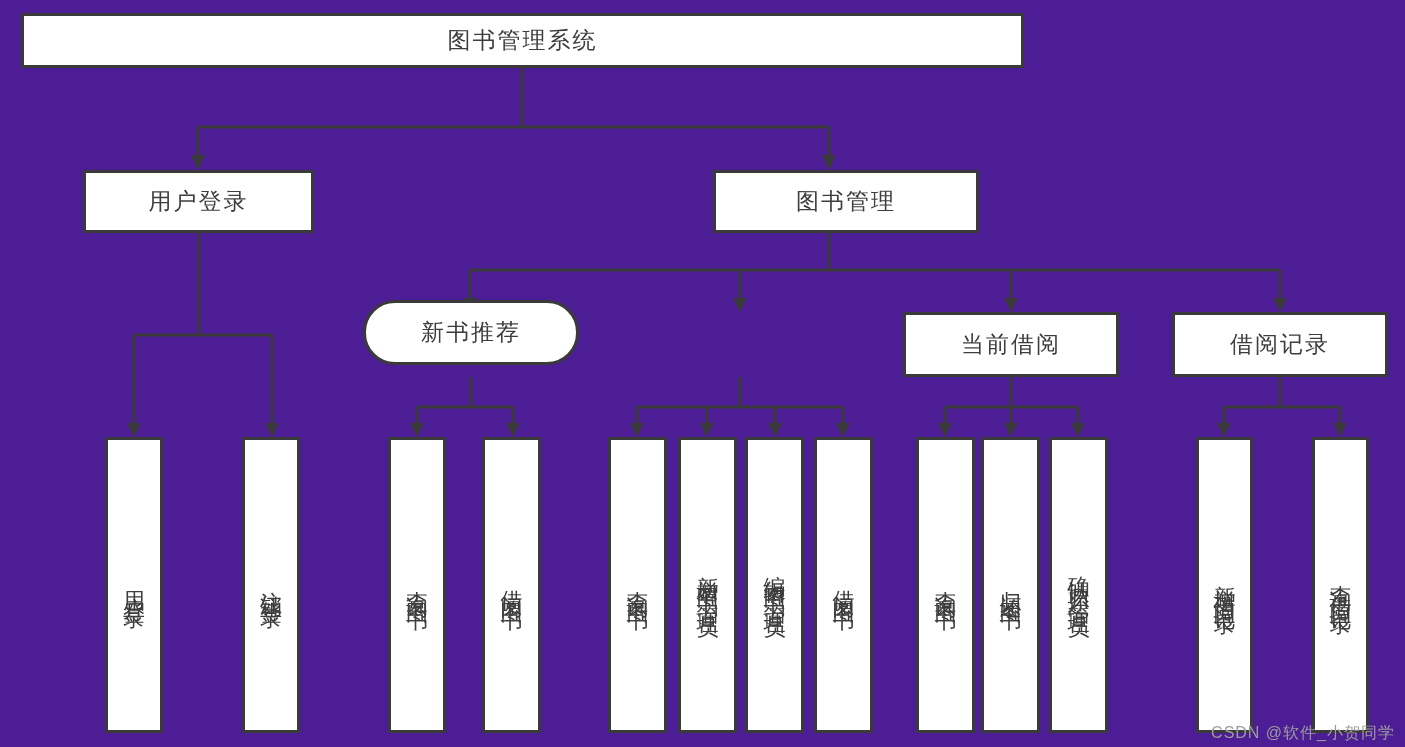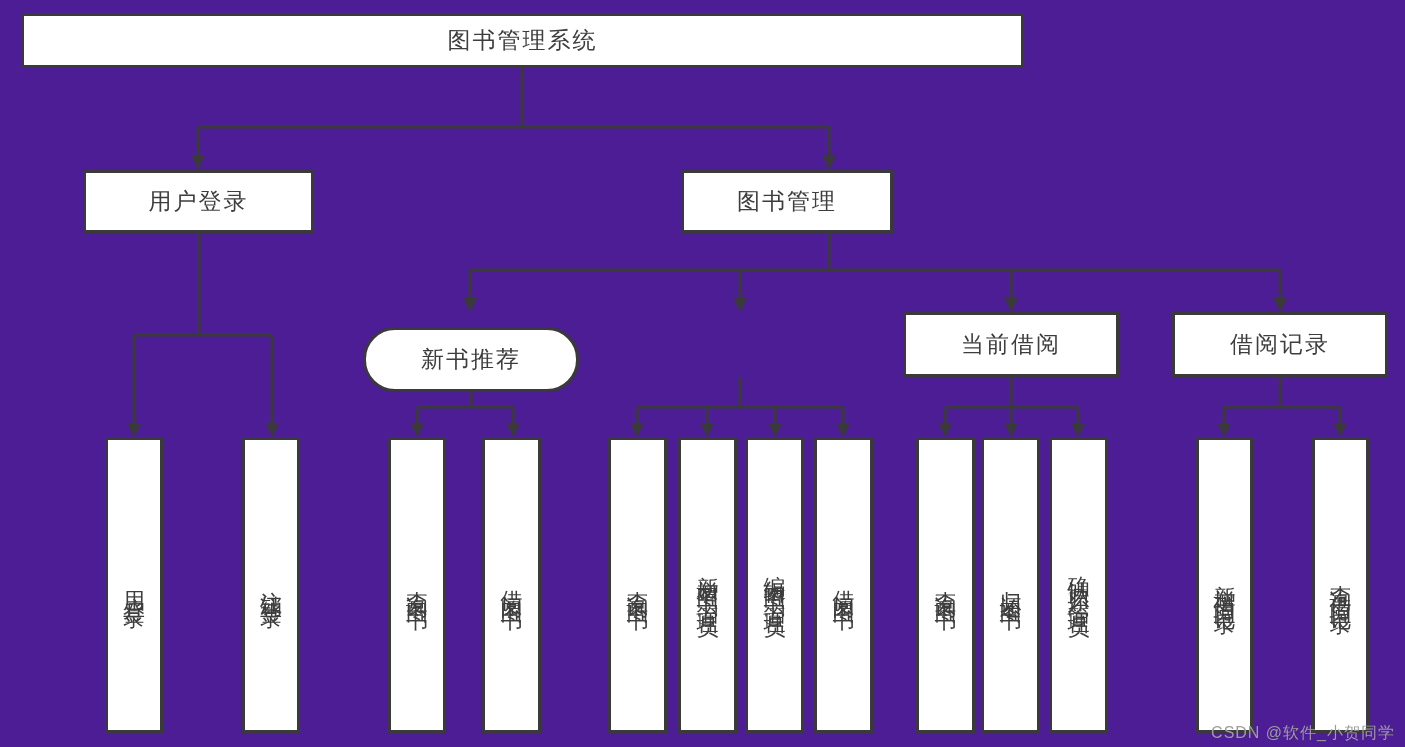--- a/index.html
+++ b/index.html
@@ -82,23 +82,23 @@
     <polygon points="1071,423 1085,423 1078,437"></polygon>
 
     <path d="M1280 377 V407 M1224 407 H1340 M1224 407 V424 M1340 407 V424"></path>
     <polygon points="1217,423 1231,423 1224,437"></polygon>
     <polygon points="1333,423 1347,423 1340,437"></polygon>
   </svg>
 
   <div class="node h" style="left:21px; top:13px; width:1003px; height:55px;">图书管理系统</div>
 
   <div class="node h" style="left:83px; top:170px; width:231px; height:63px;">用户登录</div>
-  <div class="node h" style="left:681px; top:170px; width:212px; height:63px;">图书管理</div>
+  <div class="node h" style="left:713px; top:170px; width:266px; height:63px;">图书管理</div>
 
-  <div class="node h" style="left:363px; top:327px; width:216px; height:65px;border-radius:32px;">新书推荐</div>
+  <div class="node h" style="left:363px; top:300px; width:216px; height:65px;border-radius:32px;">新书推荐</div>
   <div class="node h" style="left:1172px; top:312px; width:216px; height:65px;">借阅记录</div>
   <div class="node h" style="left:903px; top:312px; width:216px; height:65px;">当前借阅</div>
 
   <div class="node v" style="left:105px; width:58px;">用户登录</div>
   <div class="node v" style="left:242px; width:58px;">注销登录</div>
 
   <div class="node v" style="left:388px; width:58px;">查询图书</div>
   <div class="node v" style="left:482px; width:59px;">借阅图书</div>
 
   <div class="node v" style="left:608px; width:59px;">查询图书</div>

